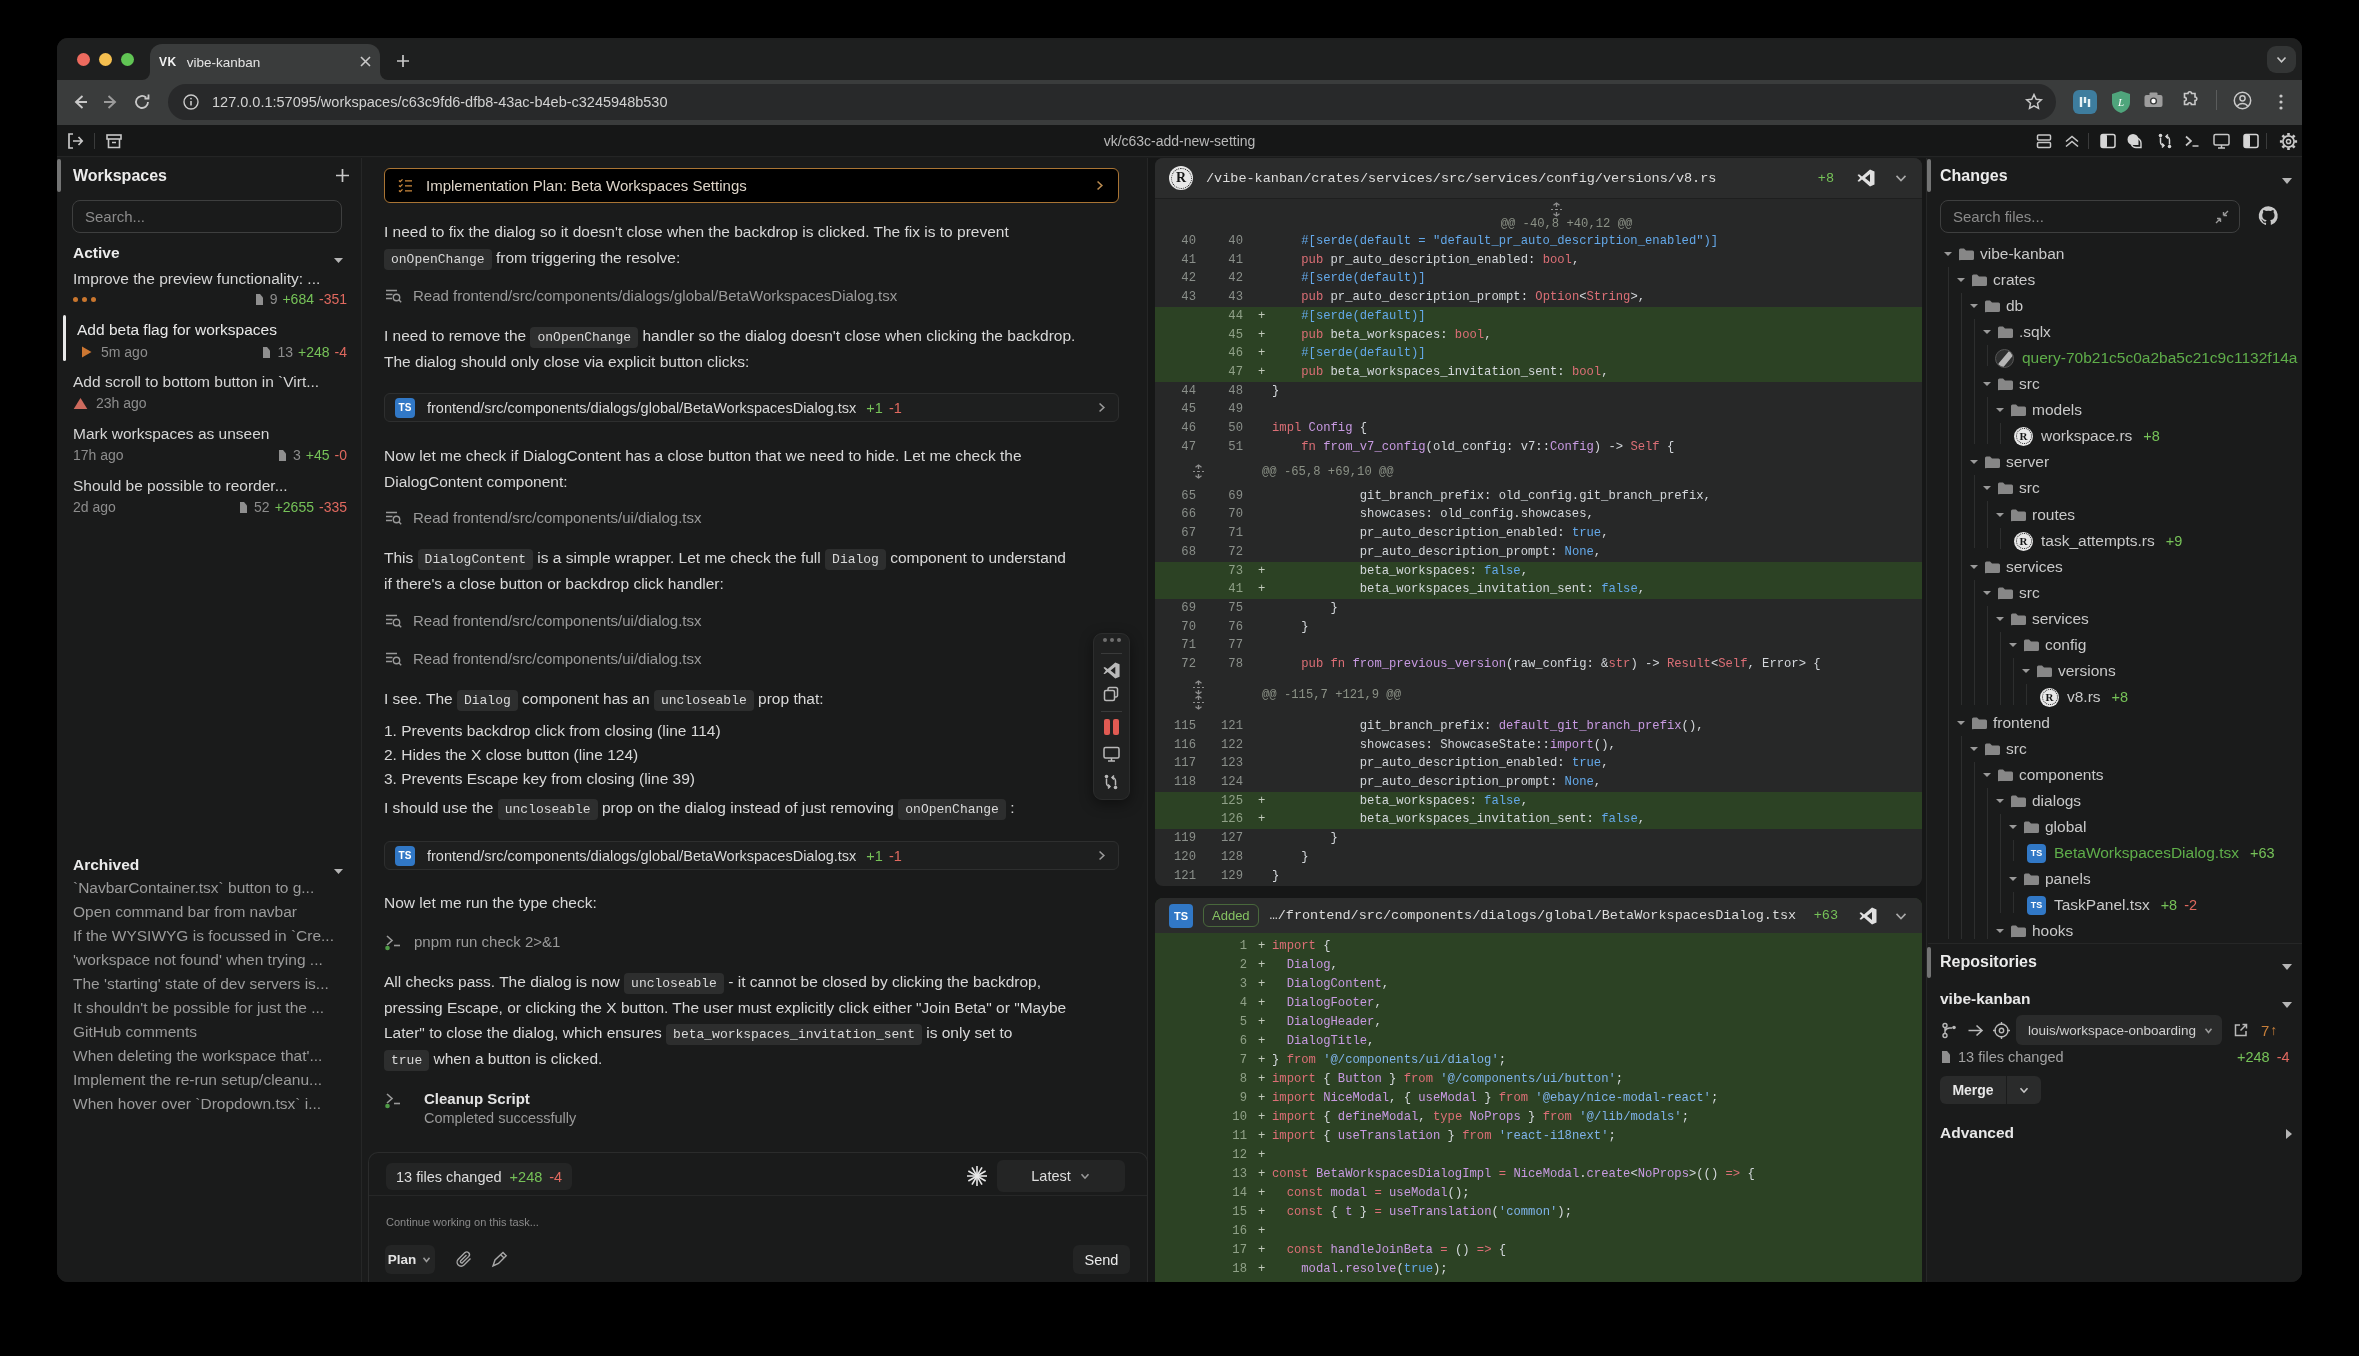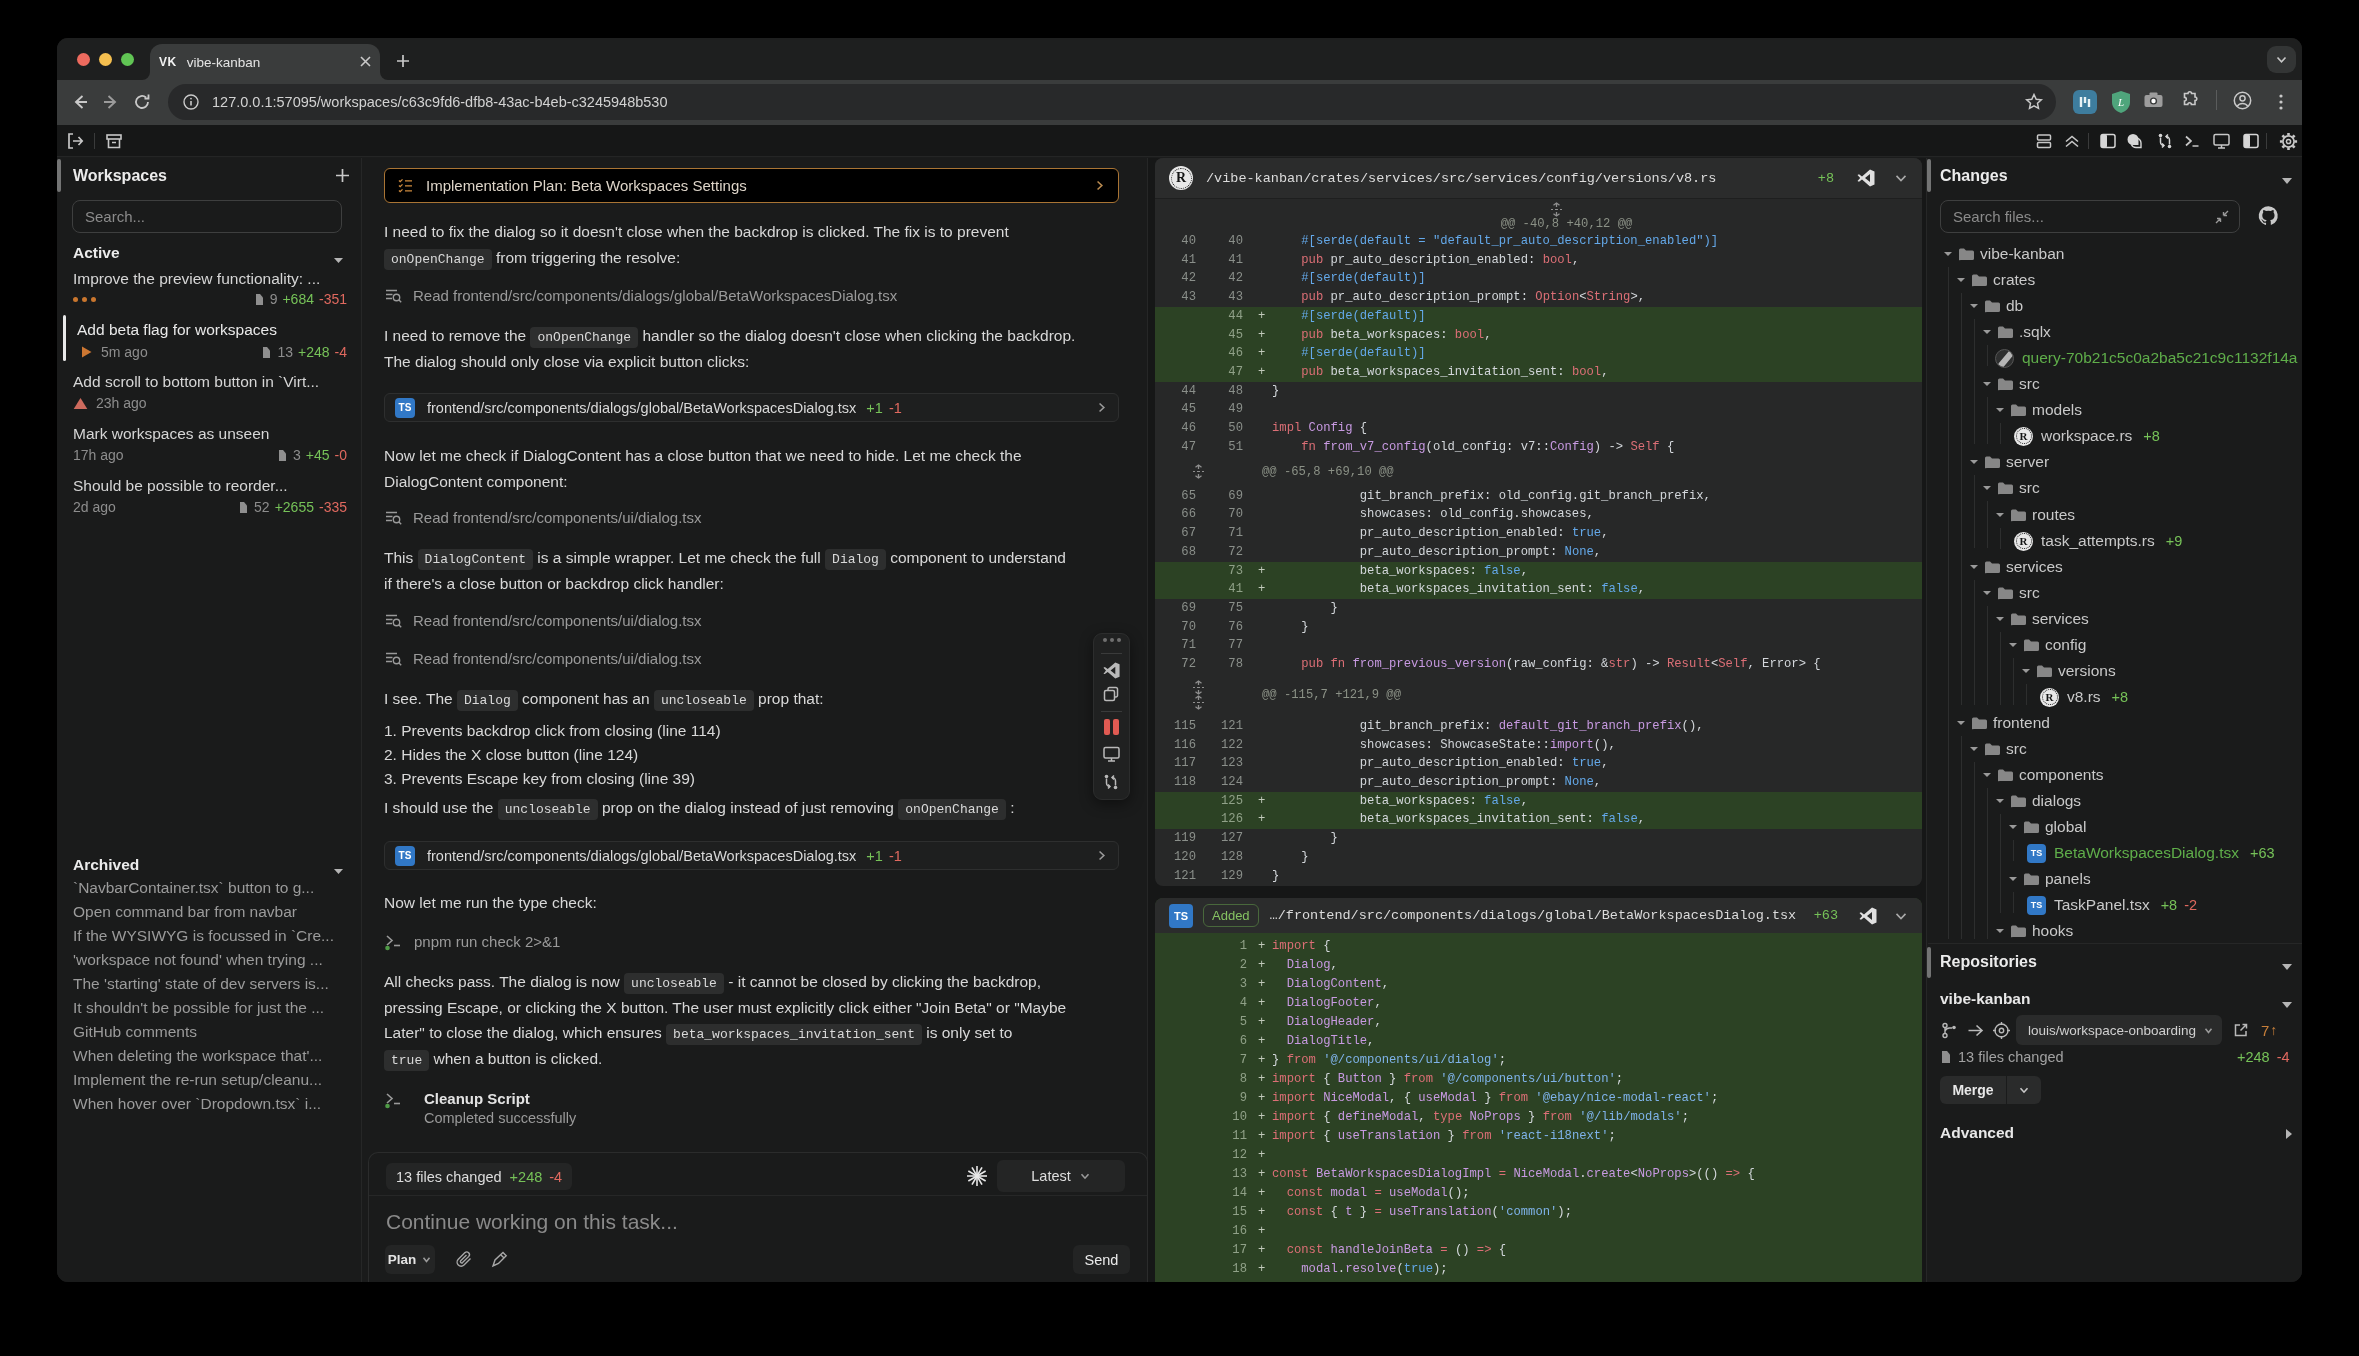--- a/index.html
+++ b/index.html
@@ -100,20 +100,21 @@
 <div class="abs" style="left:8px;top:93px;"><svg width="20" height="20" viewBox="0 0 20 20" style="">
         <path d="M8 3 H4 V17 H8" fill="none" stroke="#c7c7c7" stroke-width="1.7"></path>
         <path d="M8 10 H17 M13.5 6 L17.2 10 L13.5 14" fill="none" stroke="#c7c7c7" stroke-width="1.7"></path>
       </svg></div>
 <div class="abs" style="left:37px;top:95px;width:1px;height:16px;background:#3a3b3b;"></div>
 <div class="abs" style="left:47px;top:93px;"><svg width="20" height="20" viewBox="0 0 20 20" style="">
         <rect x="3" y="4" width="14" height="4" fill="none" stroke="#c7c7c7" stroke-width="1.6"></rect>
         <path d="M4.5 8 V16.5 H15.5 V8" fill="none" stroke="#c7c7c7" stroke-width="1.6"></path>
         <path d="M8 11.5 h4" stroke="#c7c7c7" stroke-width="1.6"></path>
       </svg></div>
+<div class="abs fl" style="left:0;top:87px;width:2245px;height:32px;justify-content:center;color:#b9b9b9;font-size:14px;">vk/c63c-add-new-setting</div>
 <div class="abs" style="left:1978px;top:94px;"><svg width="18" height="18" viewBox="0 0 18 18" style="">
         <rect x="2.5" y="3" width="13" height="5" rx="1" fill="none" stroke="#c7c7c7" stroke-width="1.5"></rect>
         <rect x="2.5" y="10.5" width="13" height="5" rx="1" fill="none" stroke="#c7c7c7" stroke-width="1.5"></rect>
       </svg></div>
 <div class="abs" style="left:2006px;top:94px;"><svg width="18" height="18" viewBox="0 0 18 18" style="">
         <path d="M3 9.5 L9 4.5 L15 9.5 M3 14.5 L9 9.5 L15 14.5" fill="none" stroke="#c7c7c7" stroke-width="1.6"></path>
       </svg></div>
 <div class="abs" style="left:2031px;top:95px;width:1px;height:16px;background:#3a3b3b;"></div>
 <div class="abs" style="left:2042px;top:94px;"><svg width="18" height="18" viewBox="0 0 18 18" style="">
         <rect x="2" y="2.5" width="14" height="13" rx="2" fill="none" stroke="#d6d6d6" stroke-width="1.5"></rect>
@@ -362,21 +363,21 @@
         <line x1="11.0" y1="11.0" x2="10.999960196153104" y2="1.0000000000792184" stroke="#e8e8e8" stroke-width="1.6"></line>
         <line x1="11.0" y1="11.0" x2="15.999961698681565" y2="2.3397238489920333" stroke="#e8e8e8" stroke-width="1.6"></line>
         <line x1="11.0" y1="11.0" x2="19.6602297131688" y2="5.999957868662679" stroke="#e8e8e8" stroke-width="1.6"></line>
       </svg></div>
 <div class="abs fl" style="left:940px;top:1122px;width:128px;height:32px;background:#242525;border-radius:6px;justify-content:center;font-size:14.5px;color:#dedede;">Latest<span style="margin-left:8px;display:inline-flex;">
         <svg width="12" height="12" viewBox="0 0 12 12" style="">
           <path d="M2.5 4.199999999999999 L6.0 8.16 L9.5 4.199999999999999" fill="none" stroke="#9a9a9a" stroke-width="1.6"></path>
         </svg>
       </span></div>
 <div class="abs" style="left:312px;top:1157px;width:778px;height:1px;background:#262727;"></div>
-<div class="abs fl" style="left:329px;top:1172px;height:24px;font-size:21px;color:#8a8a8a;">Continue working on this task...</div>
+<div class="abs fl" style="left:329px;top:1172px;height:24px;font-size:11px;color:#8a8a8a;">Continue working on this task...</div>
 <div class="abs fl" style="left:328px;top:1207px;width:50px;height:29px;background:#242525;border-radius:6px;justify-content:center;font-size:13.5px;font-weight:700;color:#e3e3e3;">Plan<span style="margin-left:5px;display:inline-flex;">
         <svg width="11" height="11" viewBox="0 0 11 11" style="">
           <path d="M2.5 3.8499999999999996 L5.5 7.48 L8.5 3.8499999999999996" fill="none" stroke="#9a9a9a" stroke-width="1.6"></path>
         </svg>
       </span></div>
 <div class="abs" style="left:398px;top:1212px;"><svg width="19" height="19" viewBox="0 0 19 19" style="">
         <path d="M15.5 8.5 L9 15 a4 4 0 0 1-5.7-5.7 L10 2.6 a2.7 2.7 0 0 1 3.8 3.8 L7.6 12.6 a1.35 1.35 0 0 1-1.9-1.9 L11.5 5" fill="none" stroke="#a8a8a8" stroke-width="1.4"></path>
       </svg></div>
 <div class="abs" style="left:433px;top:1212px;"><svg width="19" height="19" viewBox="0 0 19 19" style="">
         <path d="M3 16 L5 10 L13 2.5 L16.2 5.7 L8.5 13.5 L3 16 Z" fill="none" stroke="#a8a8a8" stroke-width="1.4"></path>

